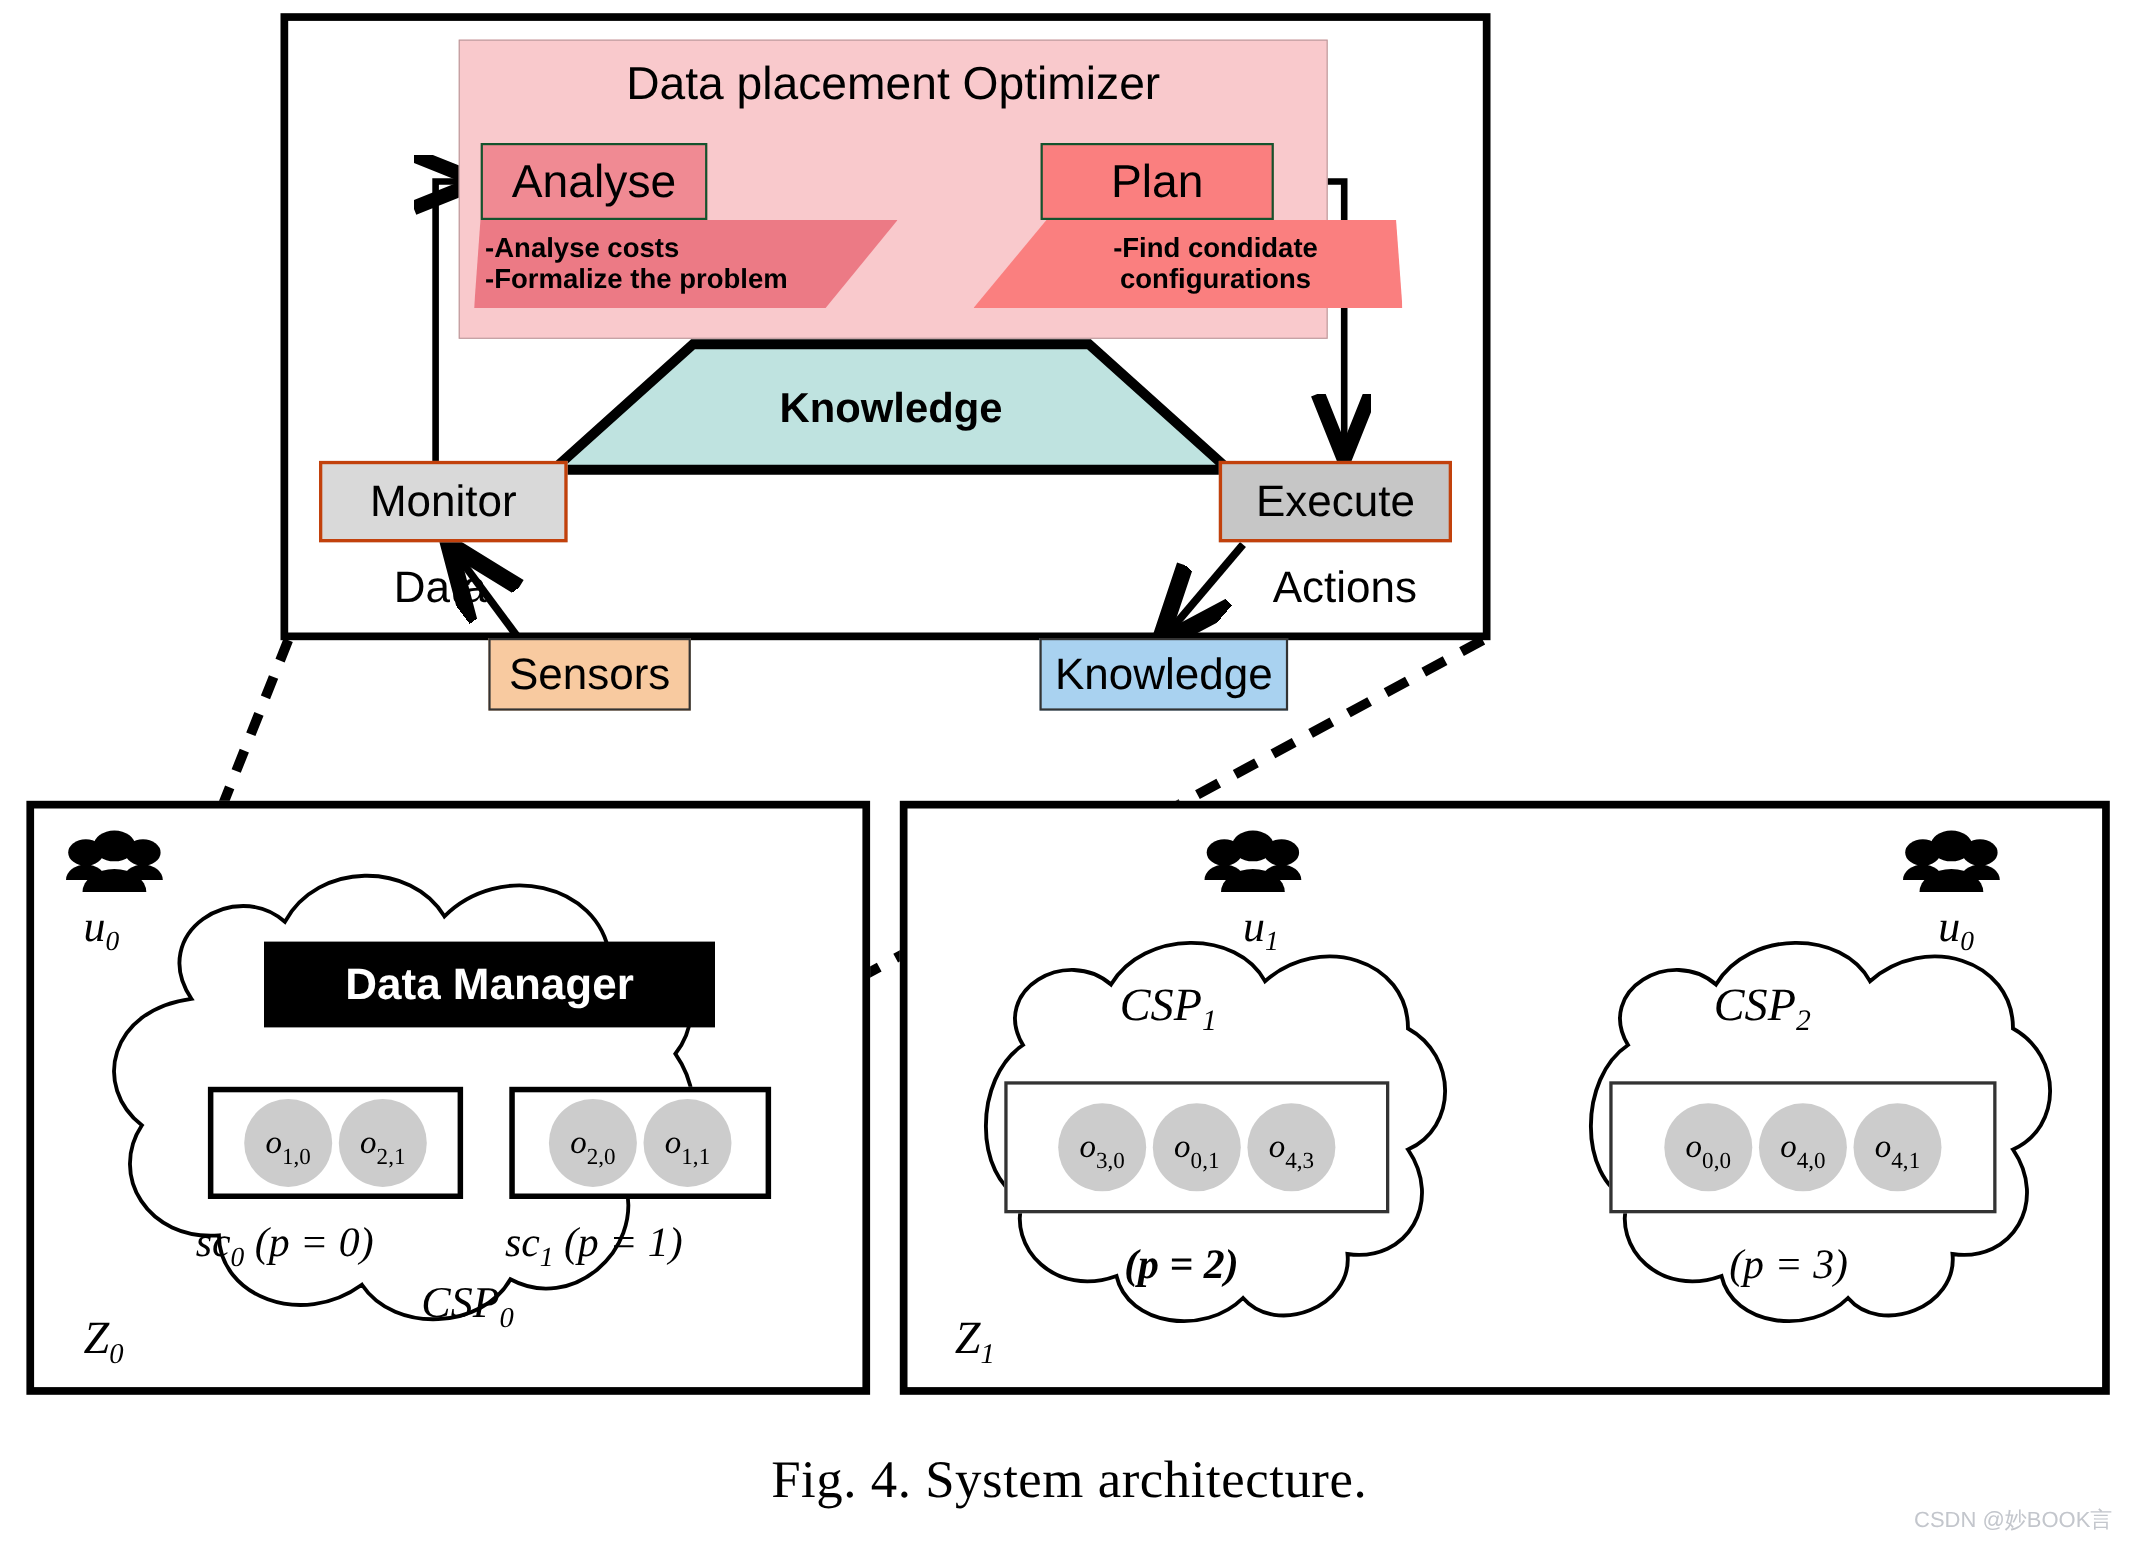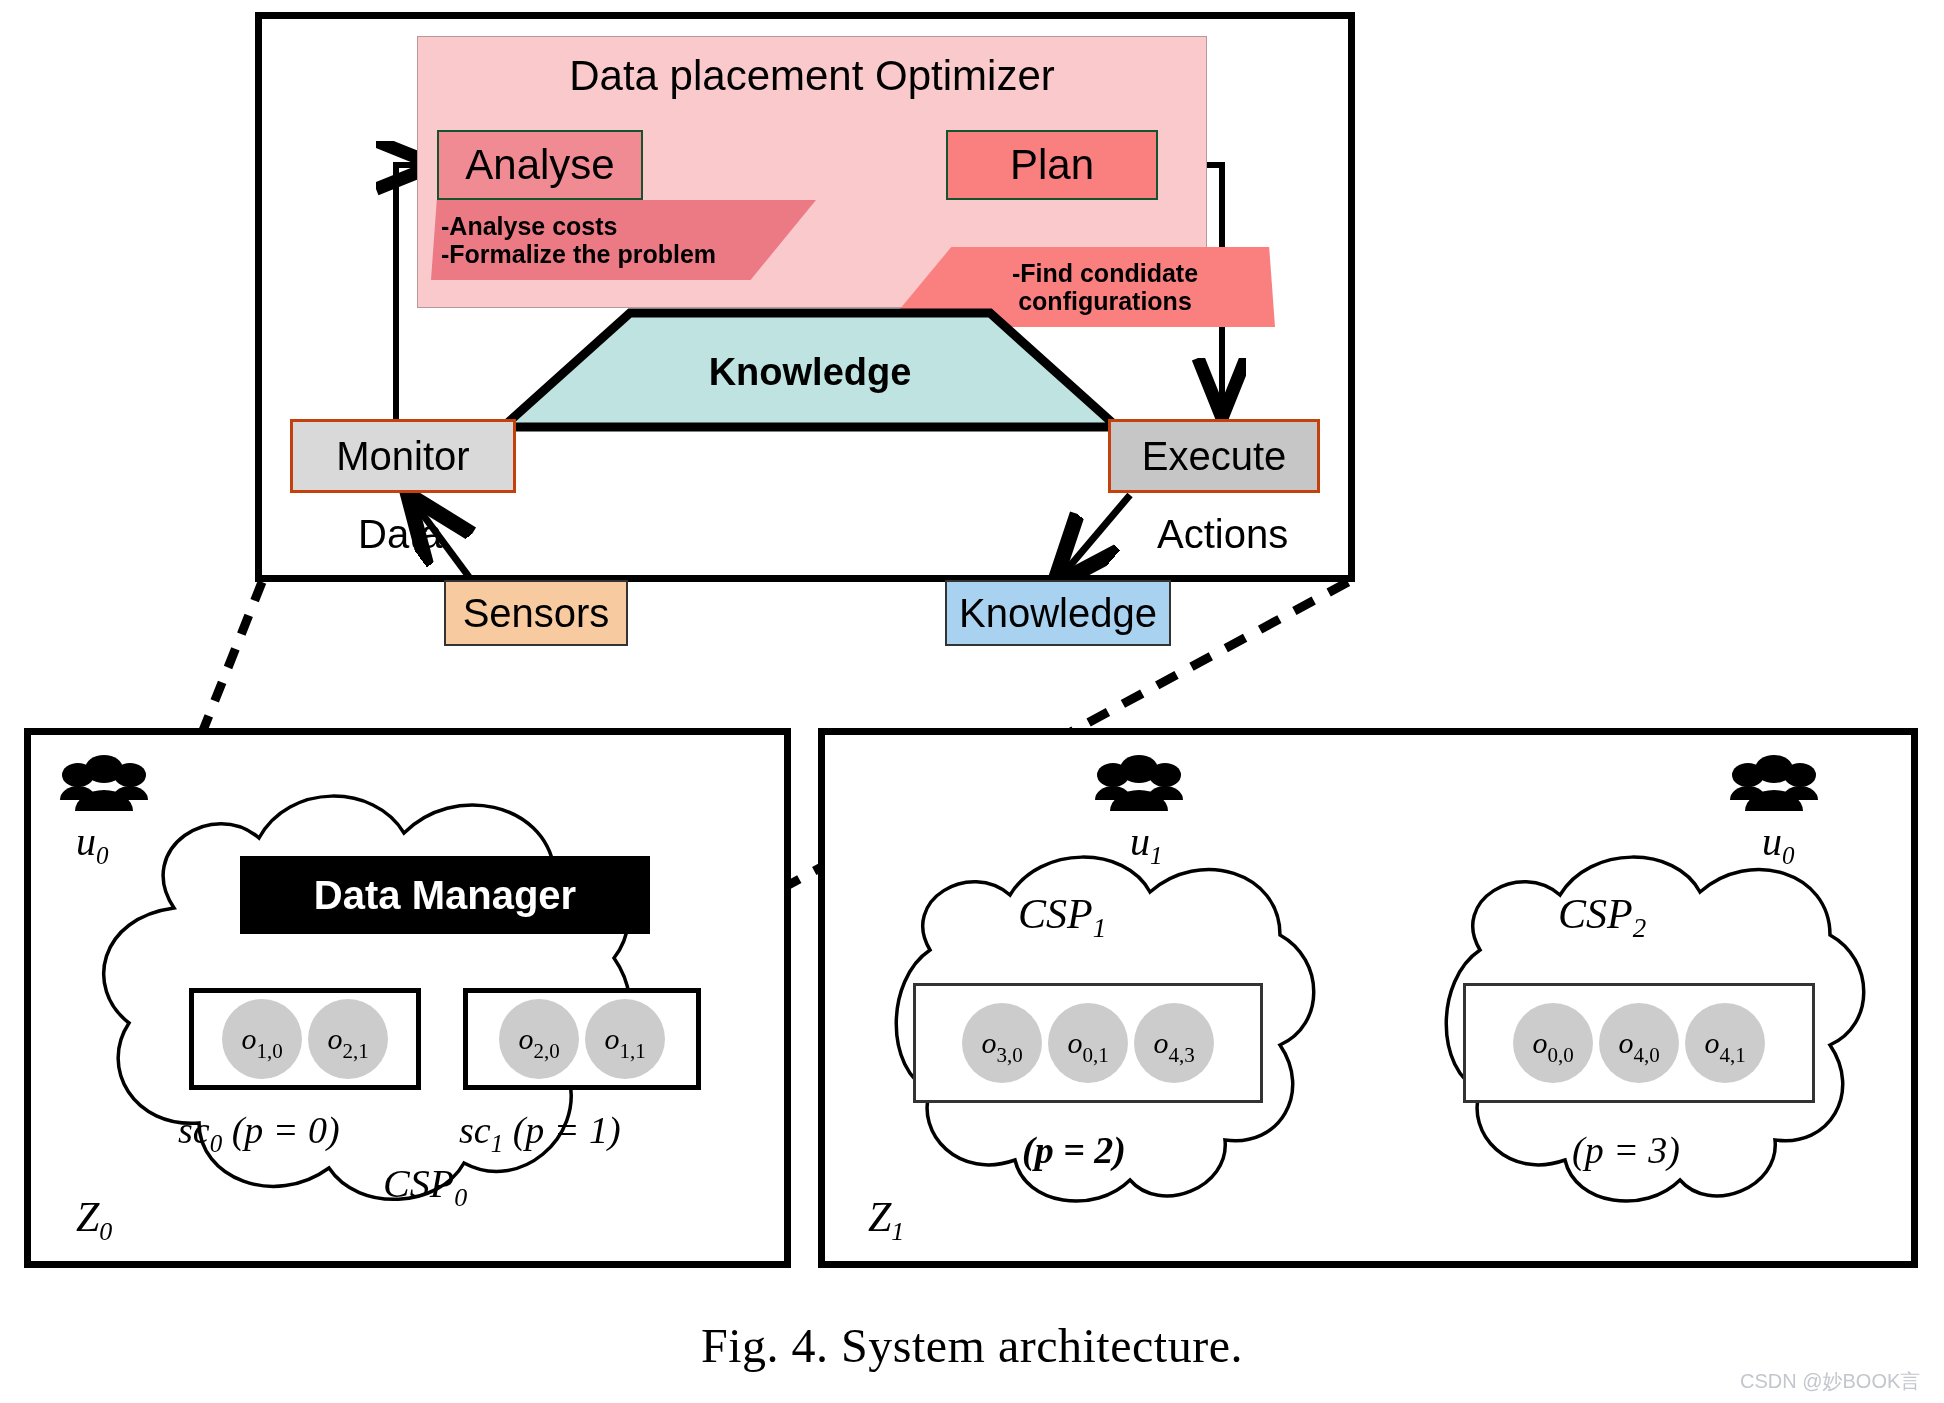--- a/index.html
+++ b/index.html
@@ -24,21 +24,21 @@
 
   .stage-desc{
     box-sizing:border-box;font-size:25px;font-weight:bold;line-height:1.12;
     display:flex;flex-direction:column;justify-content:center;
   }
   #analyse-desc{left:431px;top:200px;width:385px;height:80px;background:#ec7a85;
     clip-path:polygon(1.5% 0,100% 0,83% 100%,0 100%);
     padding-left:10px;}
   #plan-desc{left:885px;top:200px;width:390px;height:80px;background:#fa7f7f;
     clip-path:polygon(17% 0,98.5% 0,100% 100%,0 100%);
-    padding-left:50px;text-align:center;margin-top:47px;}
+    padding-left:50px;text-align:center;}
 
   
   #knowledge-shape{
     left:500px;top:310px;width:620px;height:120px;background:#bfe3e0;
     clip-path:polygon(21% 0,79% 0,100% 100%,0 100%);
   }
   #knowledge-outline{left:500px;top:310px;width:620px;height:120px;}
   #knowledge-label{left:500px;top:350px;width:620px;height:44px;font-size:38px;font-weight:bold;}
 
   

